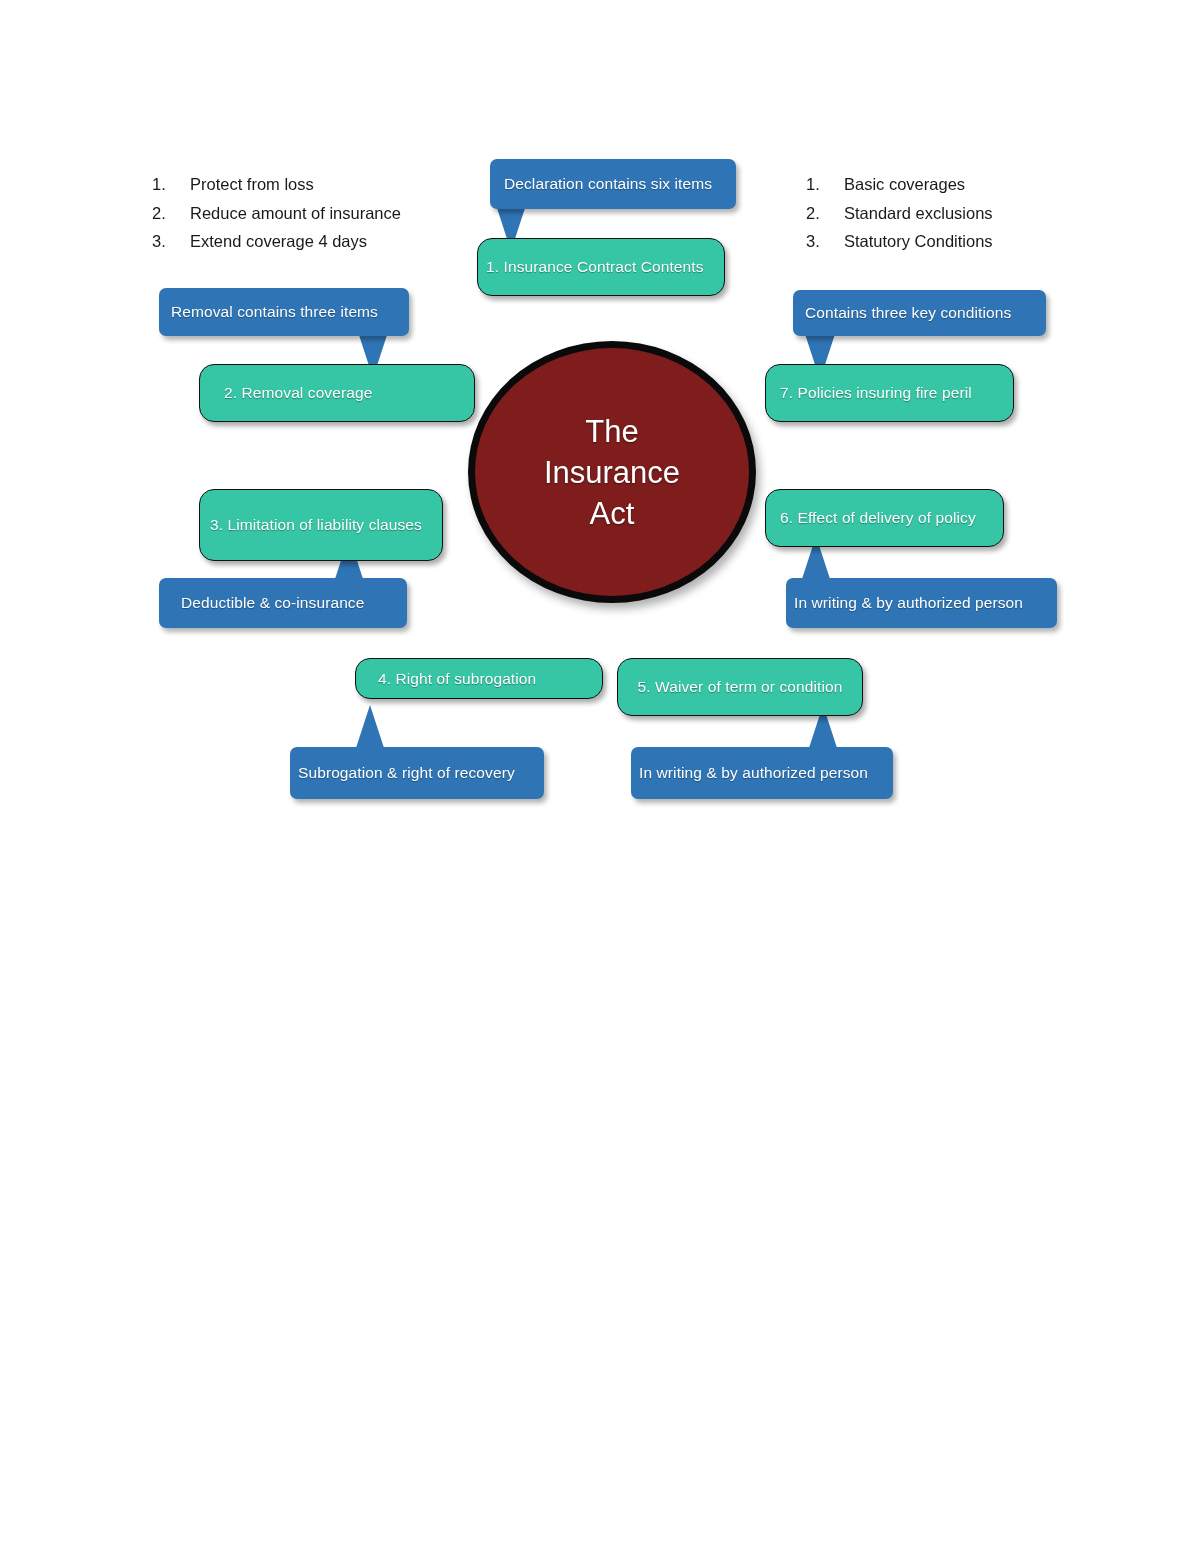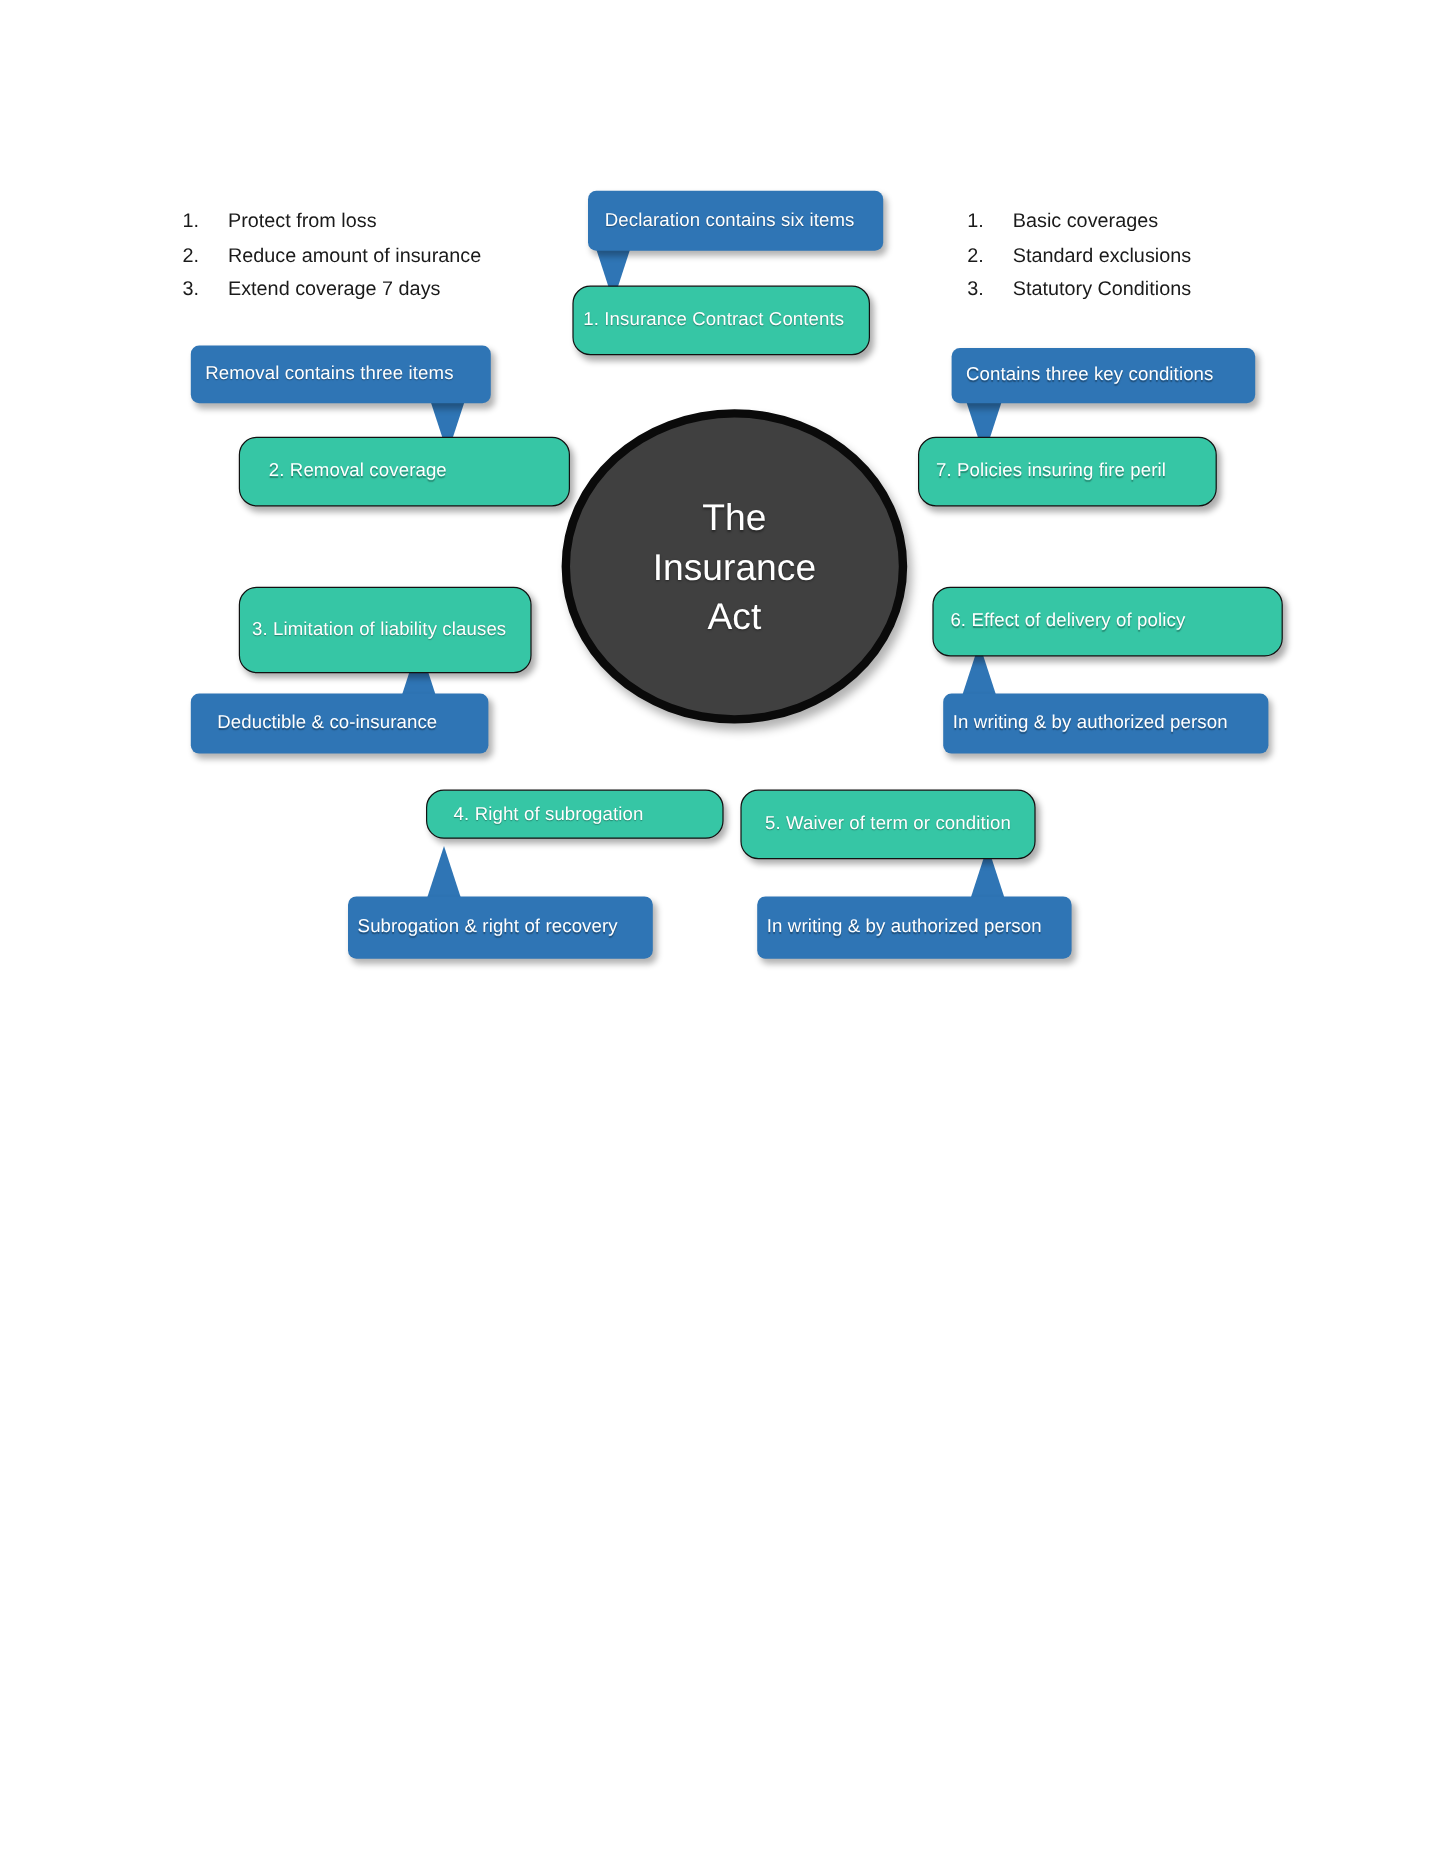--- a/index.html
+++ b/index.html
@@ -92,21 +92,21 @@
     border-bottom: 46px solid #2F75B5;
   }
 
   
   #center-circle {
     position: absolute;
     left: 468px;
     top: 341px;
     width: 288px;
     height: 262px;
-    background: #404040;
+    background: #7f1d1d;
     border: 7px solid #0a0a0a;
     border-radius: 50%;
     box-sizing: border-box;
     display: flex;
     align-items: center;
     justify-content: center;
     box-shadow: 4px 6px 8px rgba(0,0,0,.30);
     z-index: 5;
   }
   #center-circle .ctext {
@@ -127,21 +127,21 @@
     <div class="li">
       <span class="marker">1.</span>
       <span class="txt">Protect from loss</span>
     </div>
     <div class="li">
       <span class="marker">2.</span>
       <span class="txt">Reduce amount of insurance</span>
     </div>
     <div class="li">
       <span class="marker">3.</span>
-      <span class="txt">Extend coverage 7 days</span>
+      <span class="txt">Extend coverage 4 days</span>
     </div>
   </div>
 
   <div class="num-list" id="list-right">
     <div class="li">
       <span class="marker">1.</span>
       <span class="txt">Basic coverages</span>
     </div>
     <div class="li">
       <span class="marker">2.</span>
@@ -186,21 +186,21 @@
   </div>
 
   <div class="tail tail-down" style="left:805px; top:334px; z-index:2;"></div>
   <div class="node blue" style="left:793px; top:290px; width:253px; height:46px; padding:0 12px; z-index:3;">
     <span class="label">Contains three key conditions</span>
   </div>
   <div class="node green" style="left:765px; top:364px; width:249px; height:58px; padding:0 14px; z-index:4;">
     <span class="label">7. Policies insuring fire peril</span>
   </div>
 
-  <div class="node green" style="left:765px; top:489px; width:292px; height:58px; padding:0 14px; z-index:4;margin-left:12px;">
+  <div class="node green" style="left:765px; top:489px; width:239px; height:58px; padding:0 14px; z-index:4;">
     <span class="label">6. Effect of delivery of policy</span>
   </div>
   <div class="tail tail-up" style="left:801px; top:536px; z-index:2;"></div>
   <div class="node blue" style="left:786px; top:578px; width:271px; height:50px; padding:0 8px; z-index:3;">
     <span class="label">In writing &amp; by authorized person</span>
   </div>
 
   <div class="node green" style="left:355px; top:658px; width:248px; height:41px; padding:0 22px; z-index:4;">
     <span class="label">4. Right of subrogation</span>
   </div>

